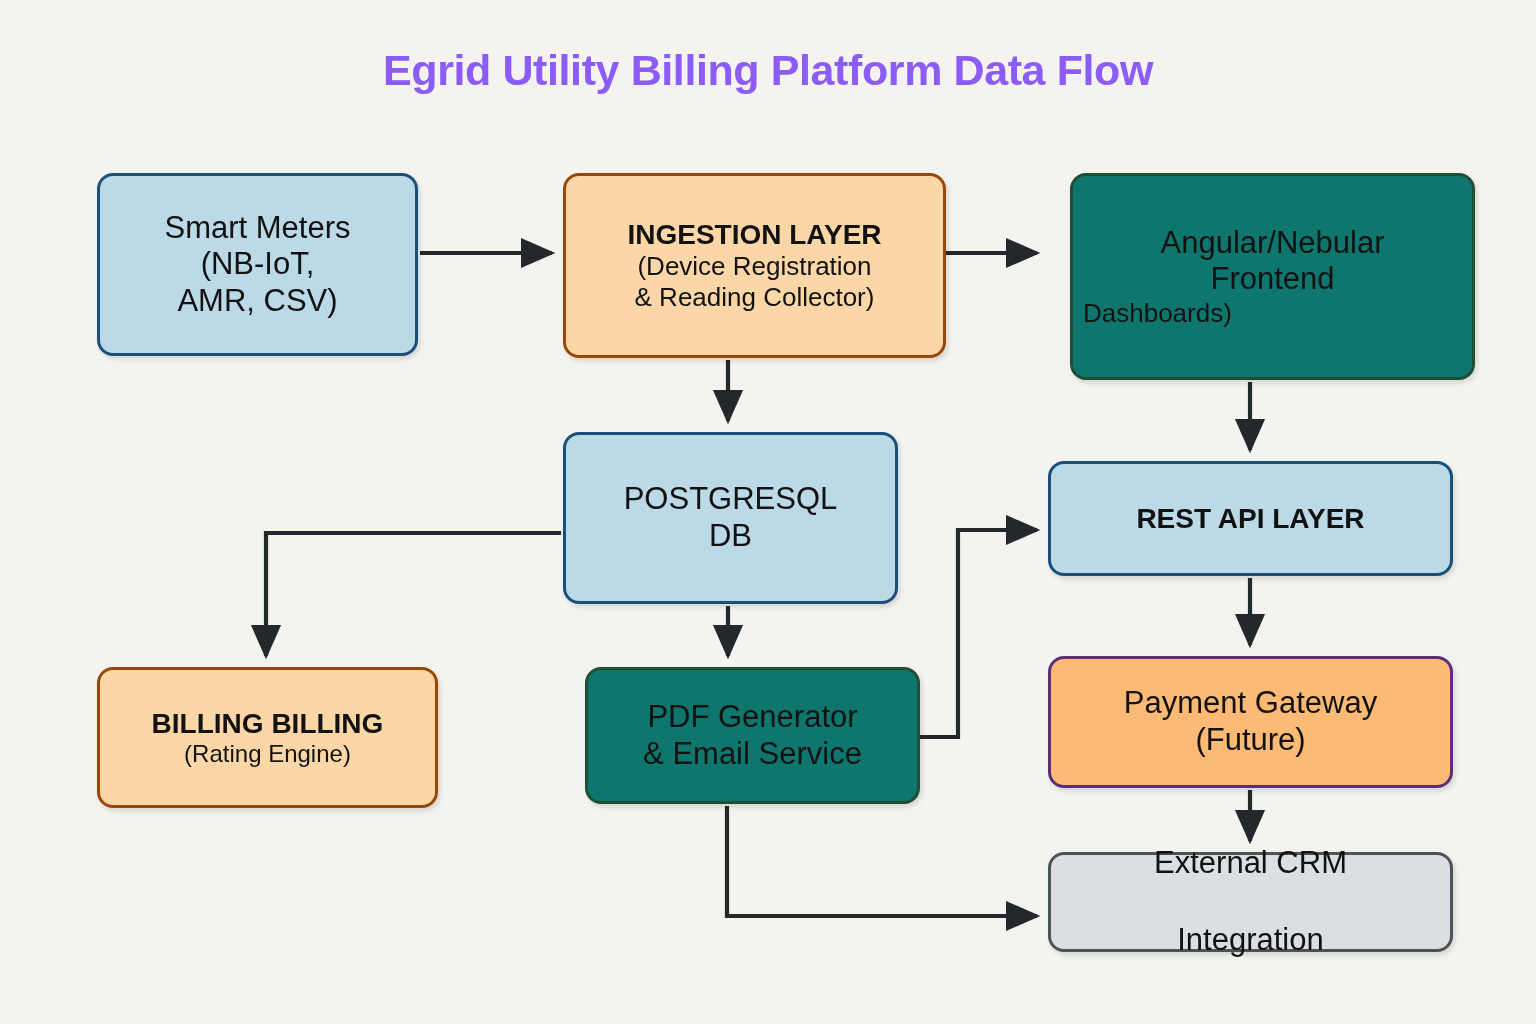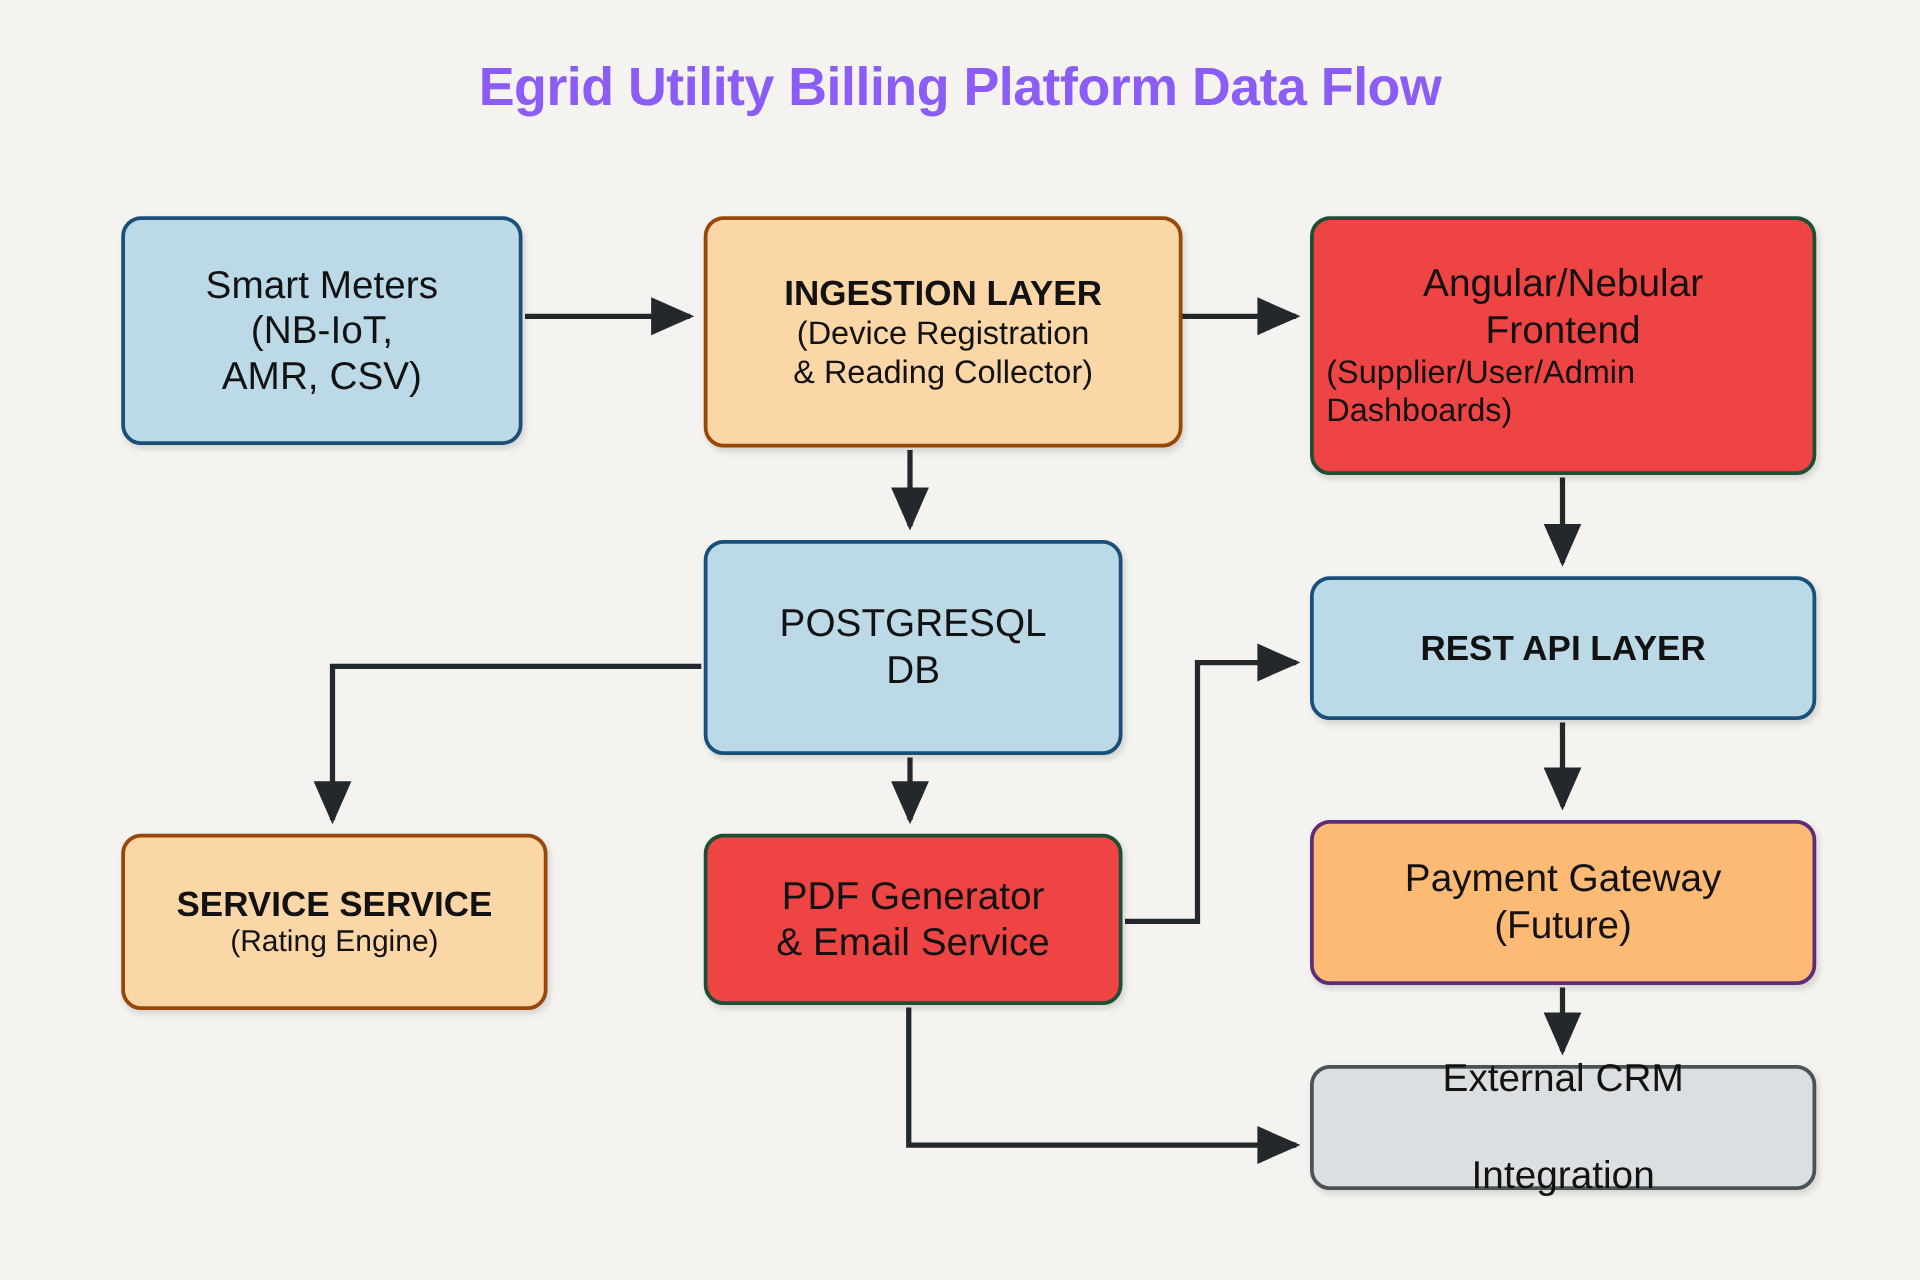--- a/index.html
+++ b/index.html
@@ -69,21 +69,21 @@
   #n-postgres       { left: 563px; top: 432px; width: 335px; height: 172px; }
   #n-rest-api       { left: 1048px;top: 461px; width: 405px; height: 115px; }
   #n-billing        { left: 97px;  top: 667px; width: 341px; height: 141px; }
   #n-pdf            { left: 563px; top: 667px; width: 335px; height: 137px; }
   #n-payment        { left: 1048px;top: 656px; width: 405px; height: 132px; }
   #n-crm            { left: 1048px;top: 852px; width: 405px; height: 100px; gap: 40px; }
 
   
   .c-blue   { background: #bcd9e8; border-color: #1a4f7a; }
   .c-orange { background: #fbd6a7; border-color: #96480a; }
-  .c-green  { background: #ef4444; border-color: #1d5033; }
+  .c-green  { background: #0f766e; border-color: #1d5033; margin-left: 22px; }
   .c-purple { background: #fdba74; border-color: #5e2d78; }
   .c-gray   { background: #dcdfe1; border-color: #4a5458; }
 
   
   #n-frontend .sub { align-self: flex-start; }
 </style>
 </head>
 <body>
 
 <div id="canvas">
@@ -118,35 +118,34 @@
 
   <div class="node c-orange" id="n-ingestion">
     <span class="line mainb">INGESTION LAYER</span>
     <span class="line sub">(Device Registration</span>
     <span class="line sub">&amp; Reading Collector)</span>
   </div>
 
   <div class="node c-green" id="n-frontend">
     <span class="line main">Angular/Nebular</span>
     <span class="line main">Frontend</span>
-    <span class="line sub">(Supplier/User/Admin</span>
     <span class="line sub">Dashboards)</span>
   </div>
 
   <div class="node c-blue" id="n-postgres">
     <span class="line main">POSTGRESQL</span>
     <span class="line main">DB</span>
   </div>
 
   <div class="node c-blue" id="n-rest-api">
     <span class="line mainb">REST API LAYER</span>
   </div>
 
   <div class="node c-orange" id="n-billing">
-    <span class="line mainb">SERVICE SERVICE</span>
+    <span class="line mainb">BILLING BILLING</span>
     <span class="line subs">(Rating Engine)</span>
   </div>
 
   <div class="node c-green" id="n-pdf">
     <span class="line main">PDF Generator</span>
     <span class="line main">&amp; Email Service</span>
   </div>
 
   <div class="node c-purple" id="n-payment">
     <span class="line main">Payment Gateway</span>

